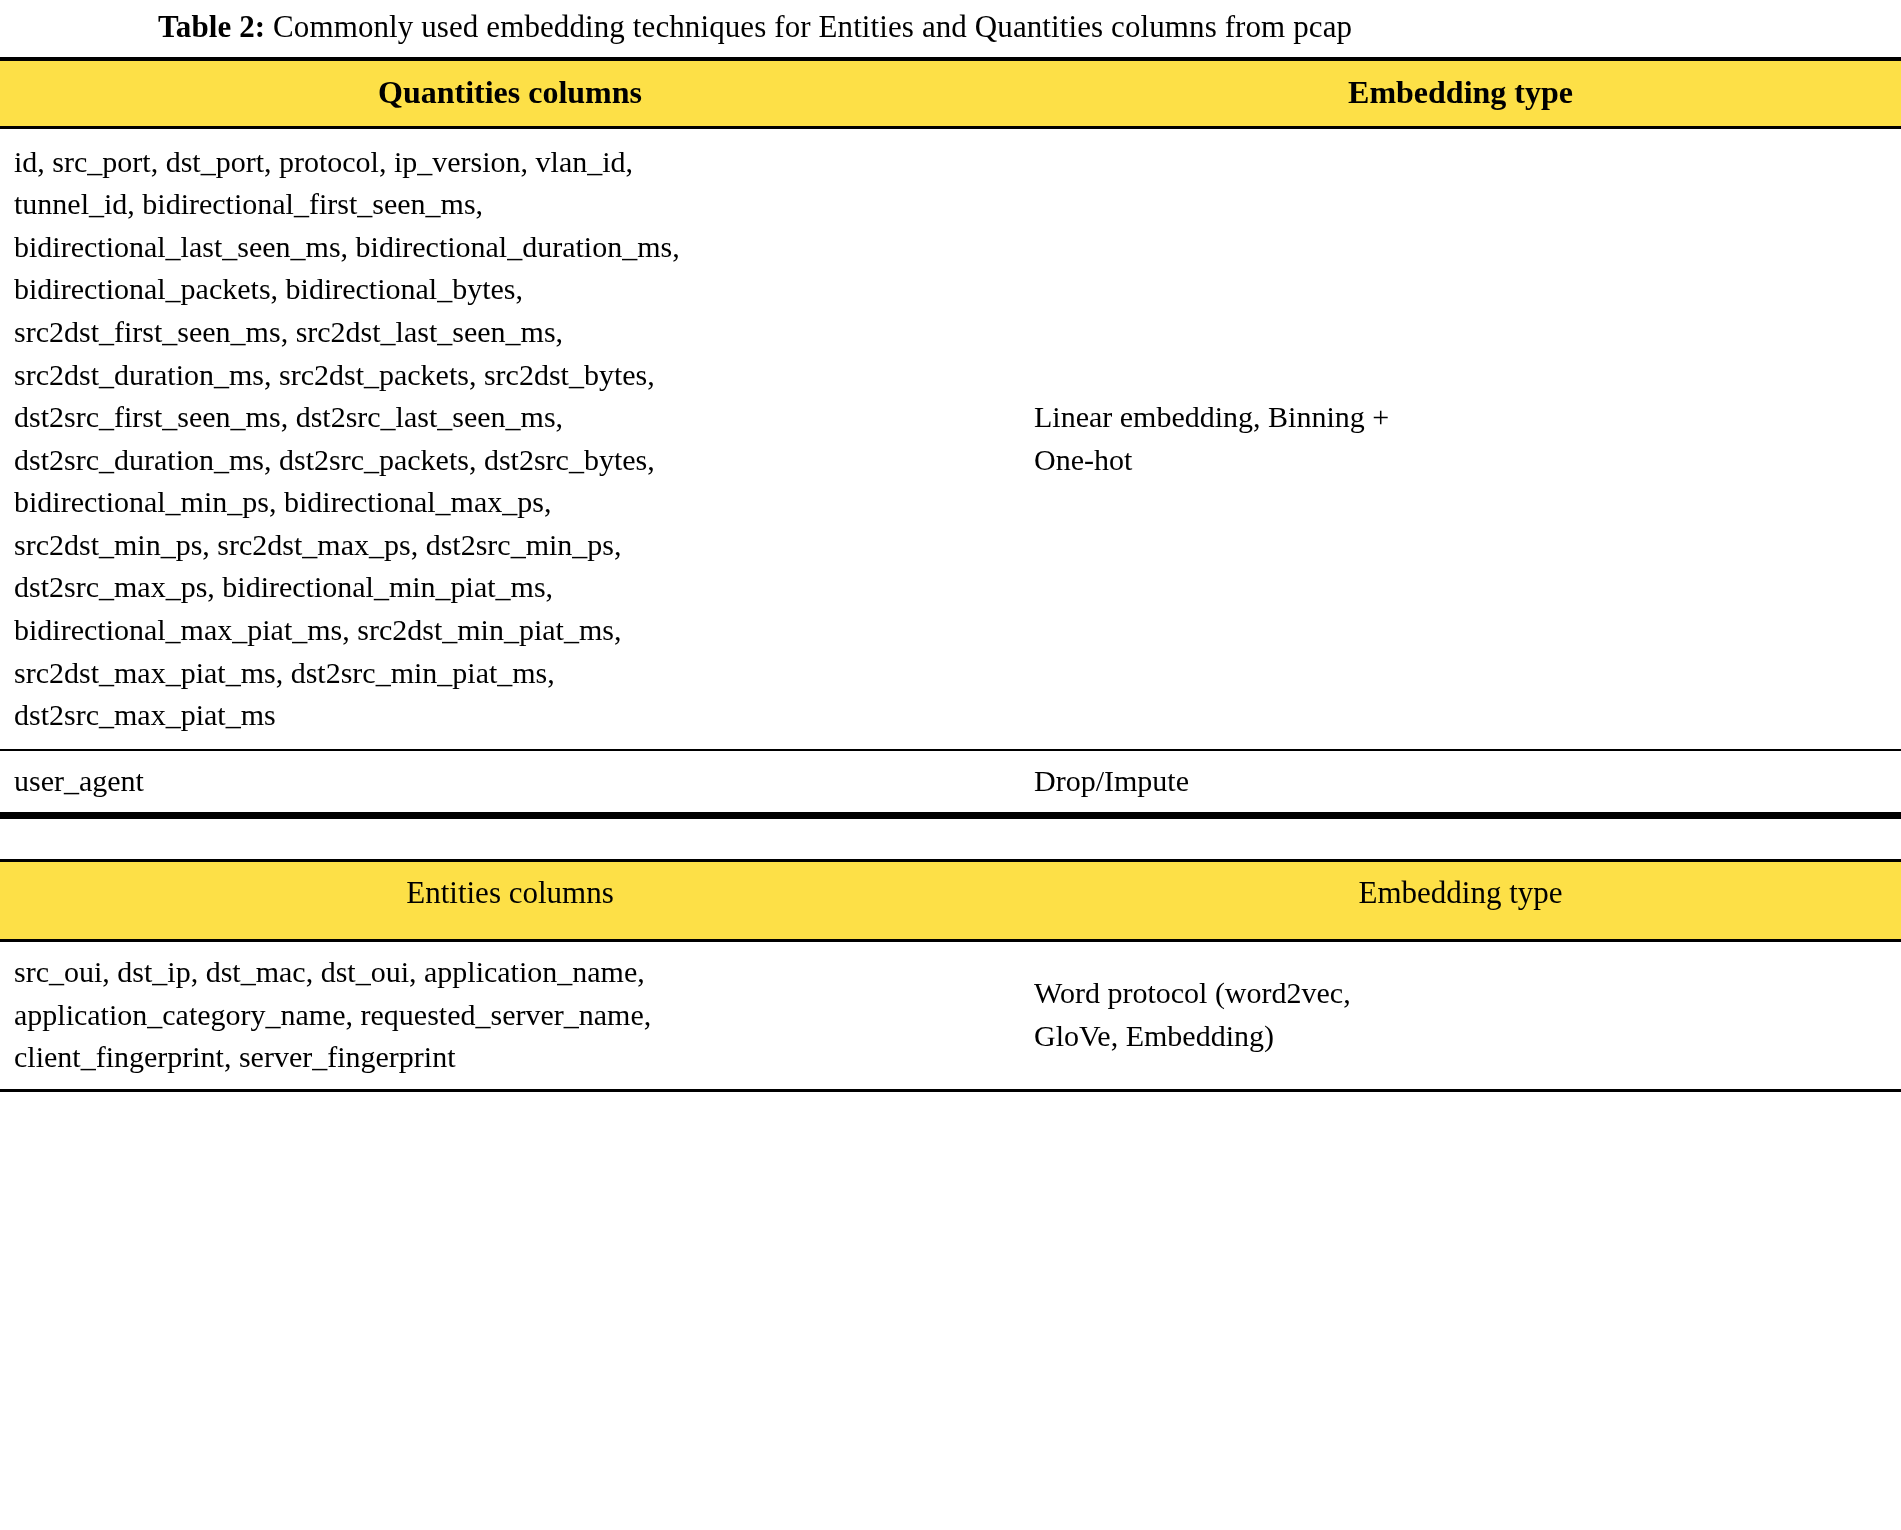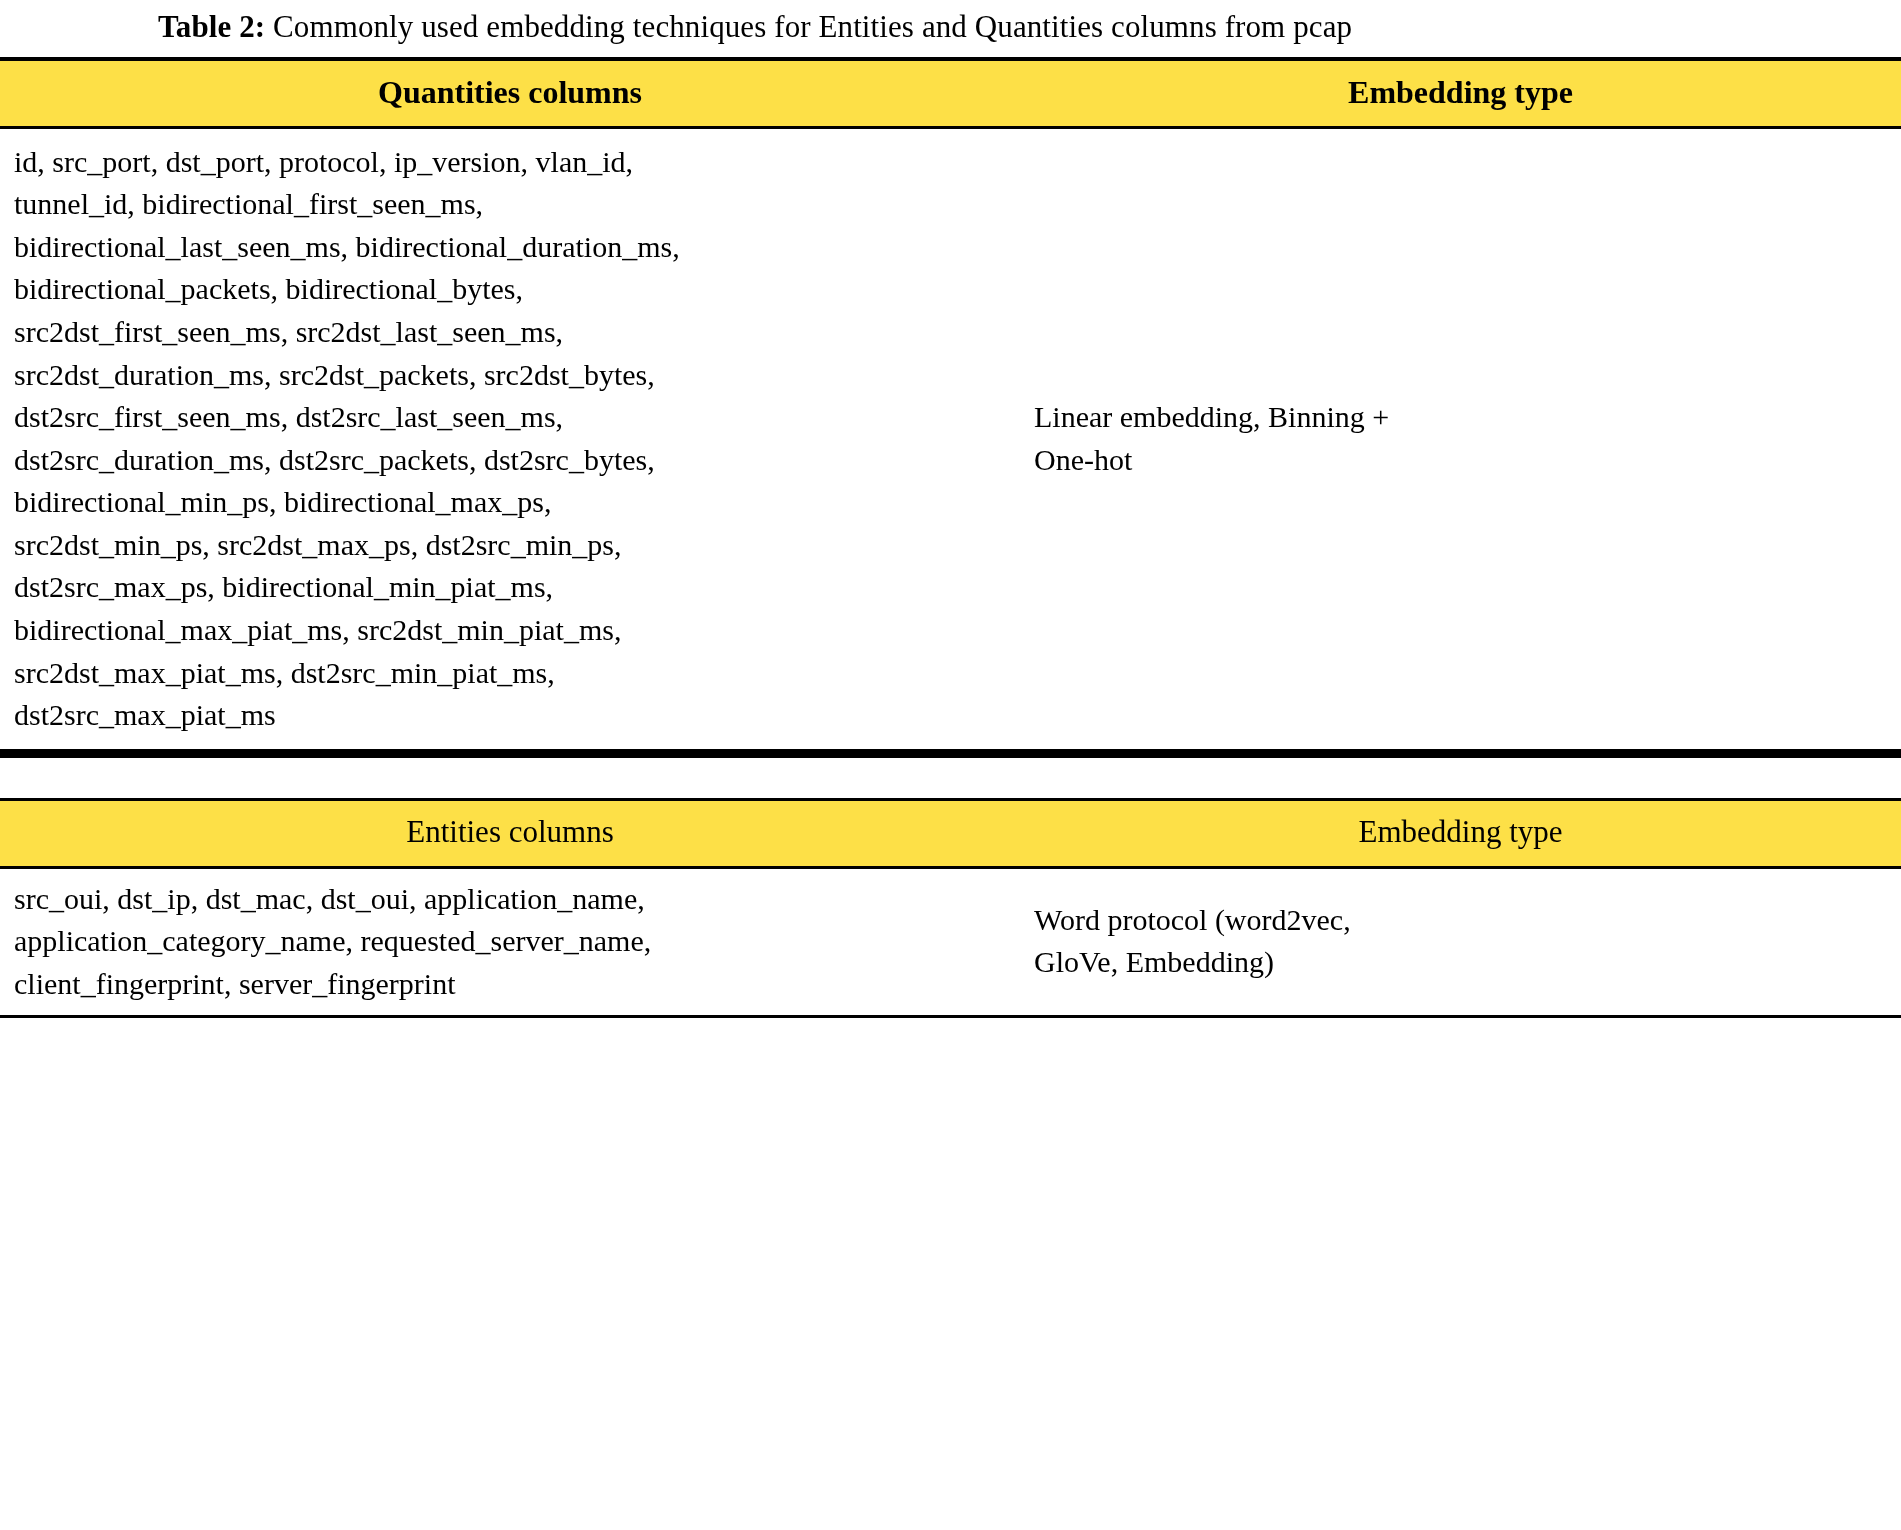--- a/index.html
+++ b/index.html
@@ -75,21 +75,21 @@
     background: #fde047;
     text-align: center;
     font-weight: bold;
     font-size: 32px;
     padding: 13px 10px 15px 10px;
     line-height: 1.15;
   }
   tr.head-row.sub td {
     font-weight: normal;
     font-size: 31px;
-    padding: 13px 10px 16px 10px;
+    padding: 13px 10px 28px 10px;
     margin-left: 48px;
   }
 
   td.cell {
     vertical-align: middle;
     font-size: 30px;
     line-height: 1.42;
     padding: 9px 14px 10px 14px;
   }
 
@@ -163,20 +163,24 @@
             <div>Linear embedding, Binning +</div>
             <div>One-hot</div>
           </div>
         </td>
       </tr>
 
       <tr class="rule-thin">
           <td colspan="2"></td>
         </tr>
 
+      <tr>
+        <td class="cell">user_agent</td>
+        <td class="cell">Drop/Impute</td>
+      </tr>
 
       <tr class="rule-thin">
           <td colspan="2"></td>
         </tr>
 
 
       <tr class="rule-thin">
           <td colspan="2"></td>
         </tr>
 

